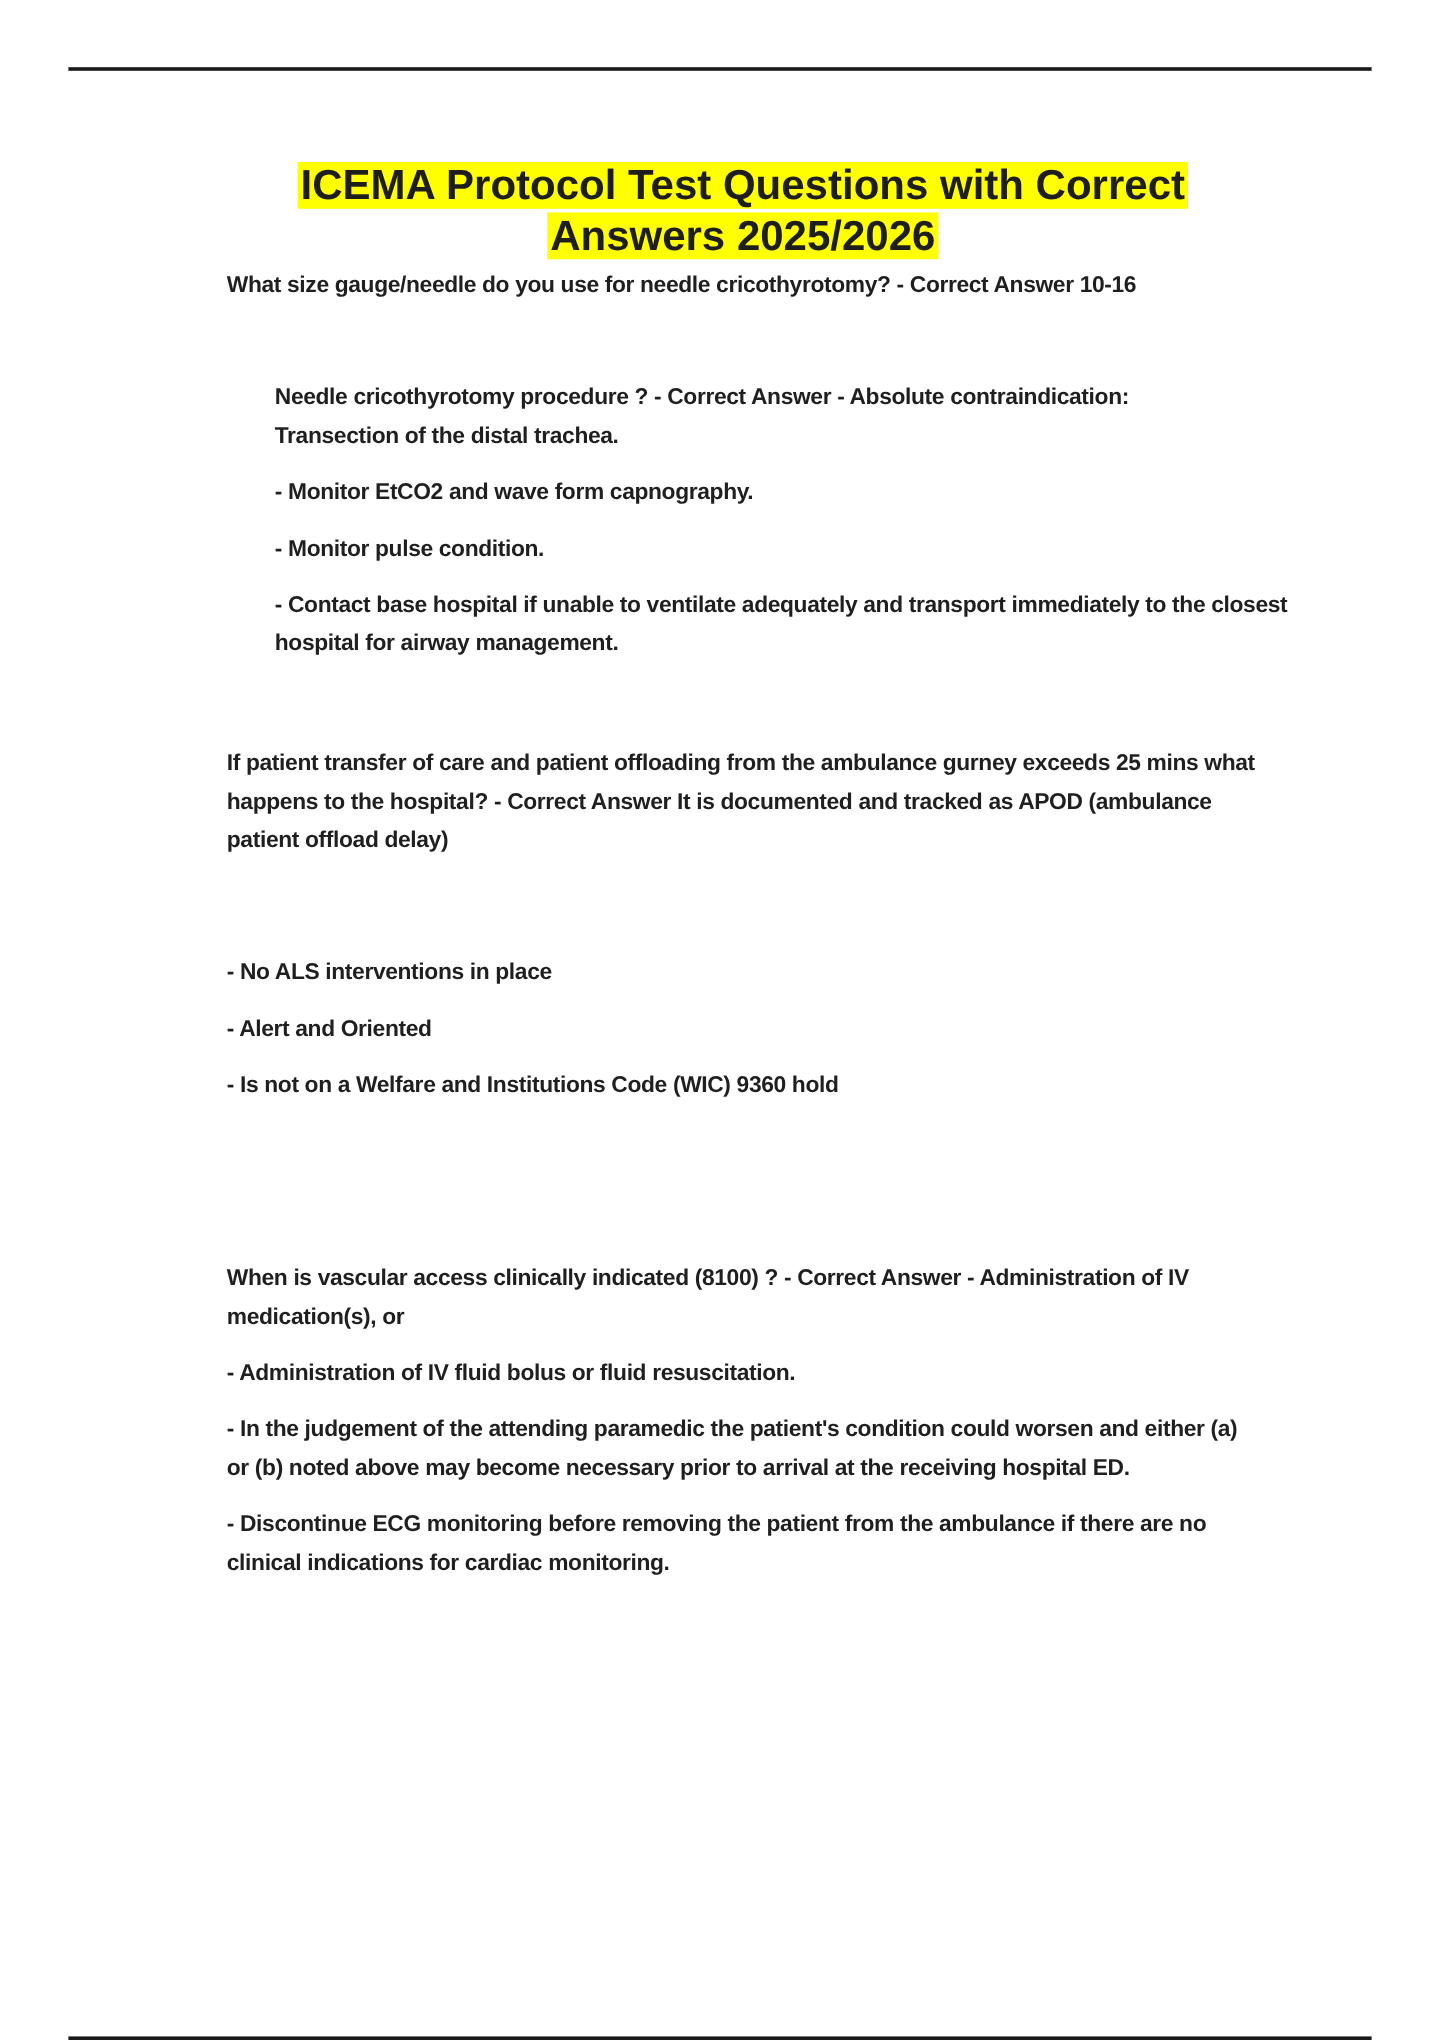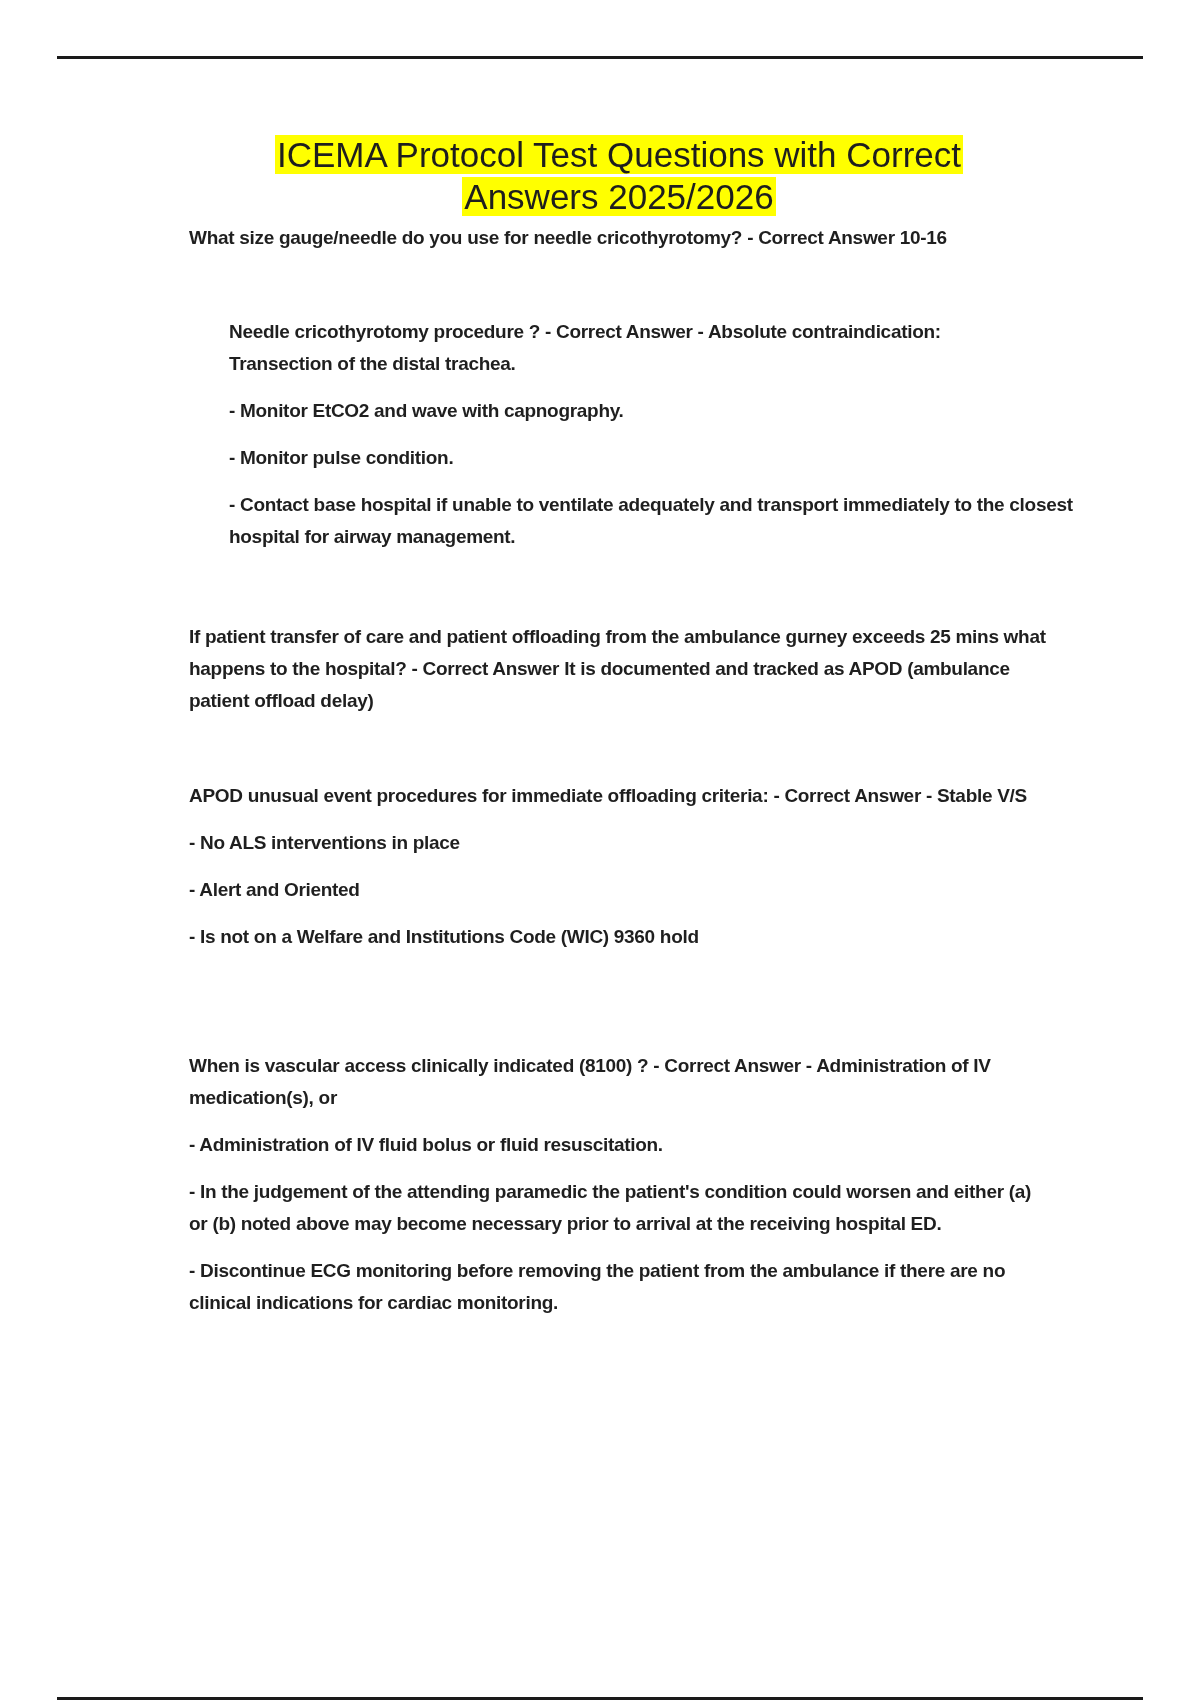--- a/index.html
+++ b/index.html
@@ -27,21 +27,21 @@
 
     .content {
       position: absolute;
       left: 189px;
       top: 134px;
       width: 860px;
     }
     .title {
       text-align: center;
       font-family: "Liberation Sans", sans-serif;
-      font-weight: normal;
+      font-weight: bold;
       font-size: 35px;
       line-height: 42px;
       margin: 0;
       color: #1e1e1e;
       margin-left: -35px;
       width: 930px;
     }
     .title .hl {
       background: #ffff00;
       padding: 0 2px;
@@ -68,31 +68,30 @@
     <span class="hl">ICEMA Protocol Test Questions with Correct</span><br>
     <span class="hl">Answers 2025/2026</span>
   </h1>
 
   <section style="position:absolute; top:88px; left:0; width:860px;">
     <p class="para q">What size gauge/needle do you use for needle cricothyrotomy? - Correct Answer 10-16</p>
   </section>
 
   <section style="position:absolute; top:182px; left:0; width:860px;margin-left:40px;">
     <p class="para q" style="width:760px;">Needle cricothyrotomy procedure ? - Correct Answer - Absolute contraindication: Transection of the distal trachea.</p>
-    <p class="para bullet">- Monitor EtCO2 and wave with capnography.</p>
+    <p class="para bullet">- Monitor EtCO2 and wave form capnography.</p>
     <p class="para bullet">- Monitor pulse condition.</p>
     <p class="para bullet">- Contact base hospital if unable to ventilate adequately and transport immediately to the closest hospital for airway management.</p>
   </section>
 
   <section style="position:absolute; top:487px; left:0; width:860px;">
     <p class="para q">If patient transfer of care and patient offloading from the ambulance gurney exceeds 25 mins what happens to the hospital? - Correct Answer It is documented and tracked as APOD (ambulance patient offload delay)</p>
   </section>
 
   <section style="position:absolute; top:646px; left:0; width:860px;">
-    <p class="para q">APOD unusual event procedures for immediate offloading criteria: - Correct Answer - Stable V/S</p>
     <p class="para bullet">- No ALS interventions in place</p>
     <p class="para bullet">- Alert and Oriented</p>
     <p class="para bullet">- Is not on a Welfare and Institutions Code (WIC) 9360 hold</p>
   </section>
 
   <section style="position:absolute; top:916px; left:0; width:860px;">
     <p class="para q">When is vascular access clinically indicated (8100) ? - Correct Answer - Administration of IV medication(s), or</p>
     <p class="para bullet">- Administration of IV fluid bolus or fluid resuscitation.</p>
     <p class="para bullet">- In the judgement of the attending paramedic the patient's condition could worsen and either (a) or (b) noted above may become necessary prior to arrival at the receiving hospital ED.</p>
     <p class="para bullet">- Discontinue ECG monitoring before removing the patient from the ambulance if there are no clinical indications for cardiac monitoring.</p>

